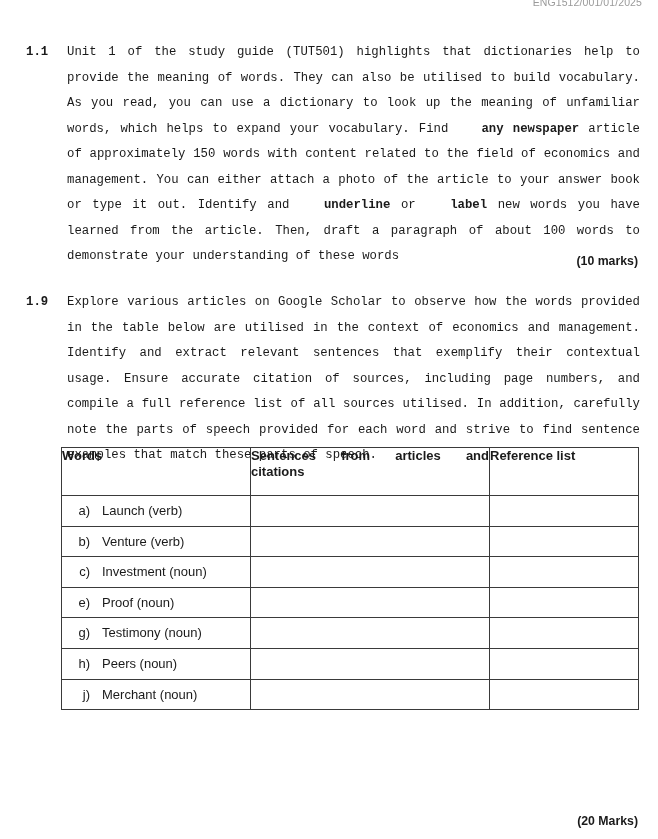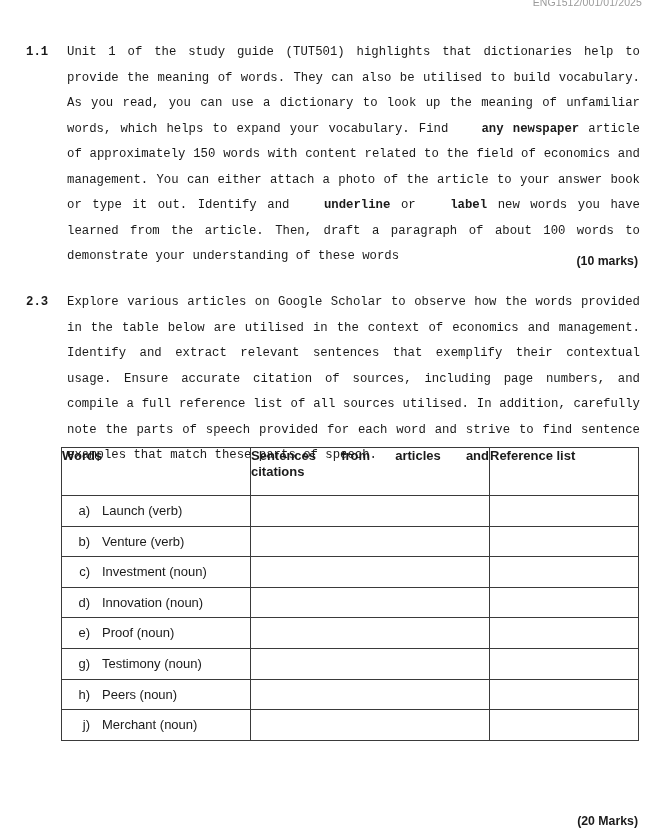--- a/index.html
+++ b/index.html
@@ -144,21 +144,21 @@
   <div class="qblock" id="q11">
     <div class="qnum">1.1</div>
     <div class="qbody">
       <span>Unit 1 of the study guide (TUT501) highlights that dictionaries help to provide the meaning of words. They can also be utilised to build vocabulary. As you read, you can use a dictionary to look up the meaning of unfamiliar words, which helps to expand your vocabulary. Find </span><b>any newspaper</b><span> article of approximately 150 words with content related to the field of economics and management. You can either attach a photo of the article to your answer book or type it out. Identify and </span><b>underline</b><span> or </span><b>label</b><span> new words you have learned from the article. Then, draft a paragraph of about 100 words to demonstrate your understanding of these words</span>
     </div>
   </div>
 
   <div class="marks" id="marks-10">(10 marks)</div>
 
   <div class="qblock" id="q12">
-    <div class="qnum">2.3</div>
+    <div class="qnum">1.9</div>
     <div class="qbody">Explore various articles on Google Scholar to observe how the words provided in the table below are utilised in the context of economics and management. Identify and extract relevant sentences that exemplify their contextual usage. Ensure accurate citation of sources, including page numbers, and compile a full reference list of all sources utilised. In addition, carefully note the parts of speech provided for each word and strive to find sentence examples that match these parts of speech.</div>
   </div>
 
   <table class="vocab-table">
     <colgroup>
       <col class="col-words">
       <col class="col-sent">
       <col class="col-ref">
     </colgroup>
     <thead>
@@ -182,25 +182,20 @@
           <td class="body-cell word-cell col-words"><span class="word-letter">b)</span><span>Venture (verb)</span></td>
           <td class="body-cell col-sent"></td>
           <td class="body-cell col-ref"></td>
         </tr>
         <tr>
           <td class="body-cell word-cell col-words"><span class="word-letter">c)</span><span>Investment (noun)</span></td>
           <td class="body-cell col-sent"></td>
           <td class="body-cell col-ref"></td>
         </tr>
         <tr>
-          <td class="body-cell word-cell col-words"><span class="word-letter">d)</span><span>Innovation (noun)</span></td>
-          <td class="body-cell col-sent"></td>
-          <td class="body-cell col-ref"></td>
-        </tr>
-        <tr>
           <td class="body-cell word-cell col-words"><span class="word-letter">e)</span><span>Proof (noun)</span></td>
           <td class="body-cell col-sent"></td>
           <td class="body-cell col-ref"></td>
         </tr>
         <tr>
           <td class="body-cell word-cell col-words"><span class="word-letter">g)</span><span>Testimony (noun)</span></td>
           <td class="body-cell col-sent"></td>
           <td class="body-cell col-ref"></td>
         </tr>
         <tr>

